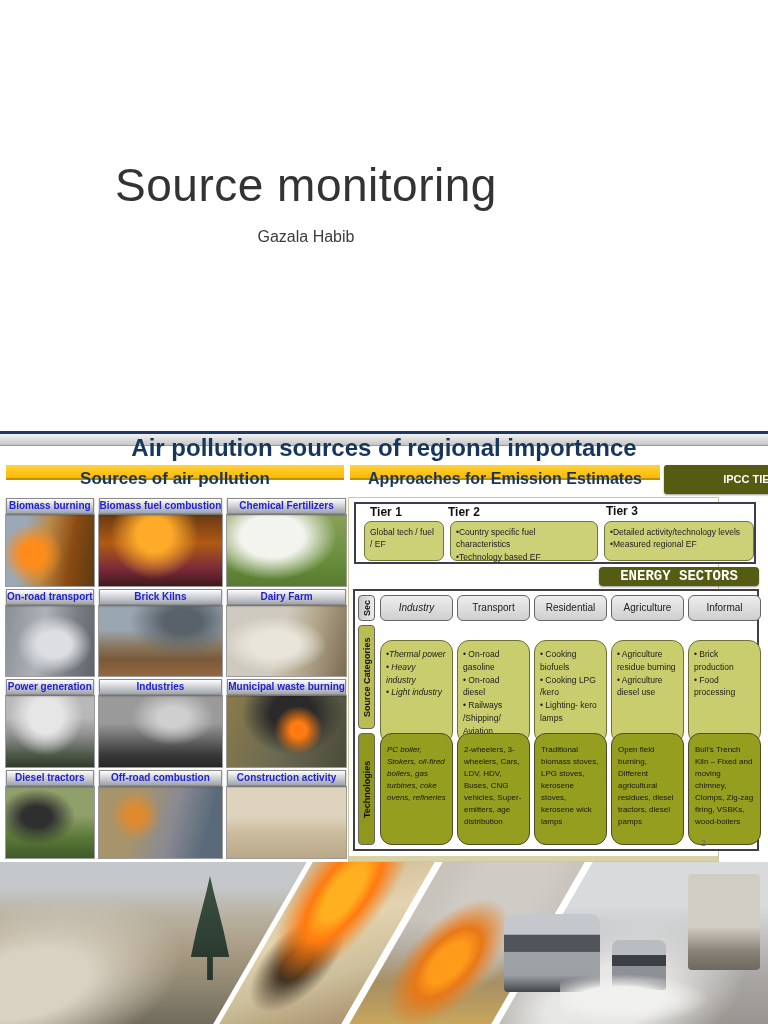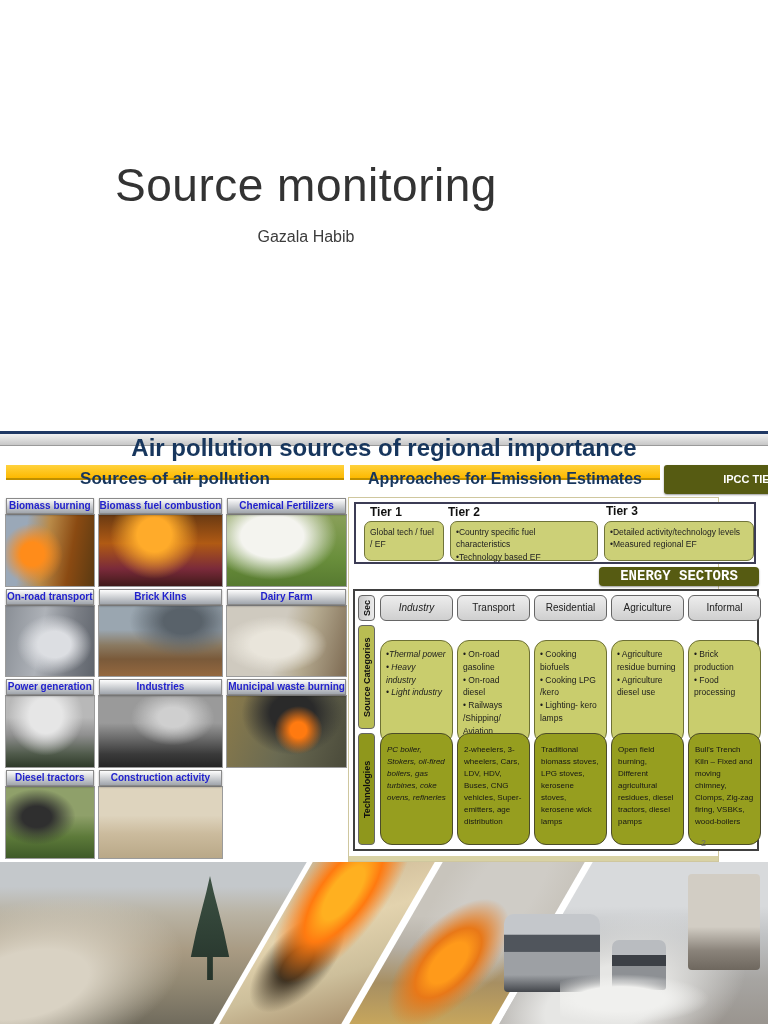--- a/index.html
+++ b/index.html
@@ -174,20 +174,24 @@
       </div>
       <div class="gcell">
         <div class="plabel">Municipal waste burning</div>
         <div class="photo p9"></div>
       </div>
       <div class="gcell">
         <div class="plabel">Diesel tractors</div>
         <div class="photo p10"></div>
       </div>
       <div class="gcell">
+        <div class="plabel">Off-road combustion</div>
+        <div class="photo p11"></div>
+      </div>
+      <div class="gcell">
         <div class="plabel">Construction activity</div>
         <div class="photo p12"></div>
       </div>
     </div>
 
     <div class="right-panel">
       <div class="tiers-box">
         <div class="tier-name tn1">Tier 1</div>
         <div class="tier-name tn2">Tier 2</div>
         <div class="tier-name tn3">Tier 3</div>

